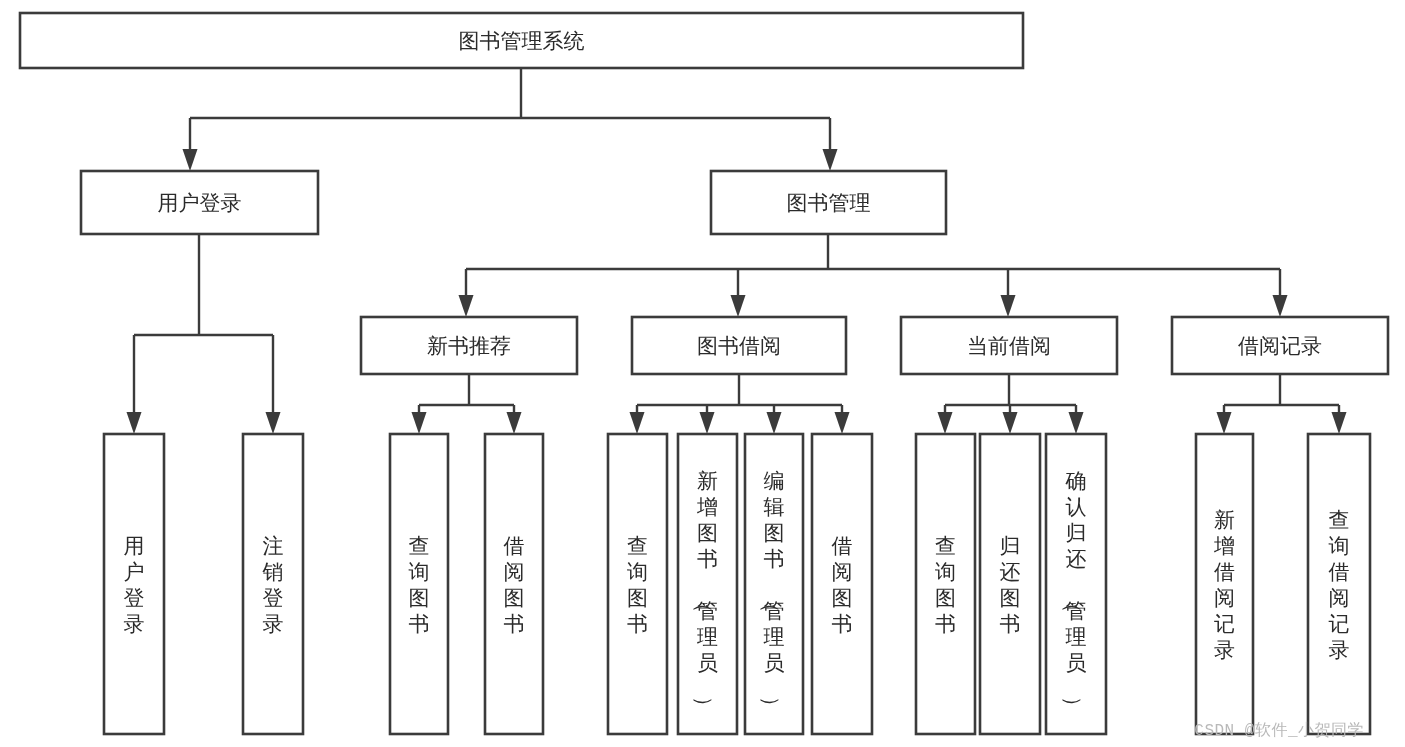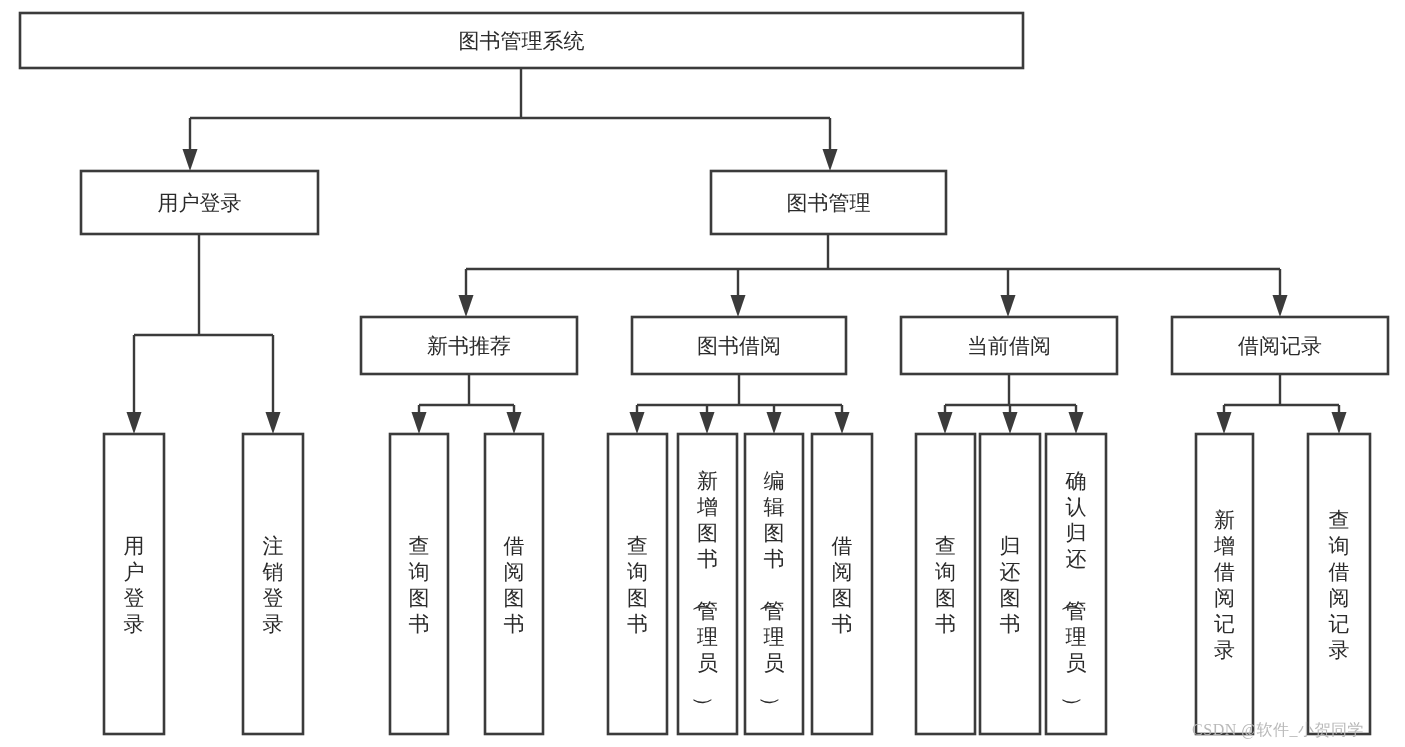--- a/index.html
+++ b/index.html
@@ -51,21 +51,21 @@
   .node-label-v {
     font-family: "DejaVu Sans", "Liberation Sans", sans-serif;
     font-size: 21px;
     fill: #2b2b2b;
     text-anchor: middle;
   }
   .watermark {
     position: absolute;
     right: 8px;
     bottom: 6px;
-    font-family: Liberation Serif, serif;
+    font-family: Liberation Mono, monospace;
     font-size: 16px;
     color: #b9b9b9;
     letter-spacing: 0.5px;
     white-space: nowrap;
     user-select: none;
     text-align: center;
   }
 </style>
 </head>
 <body>

